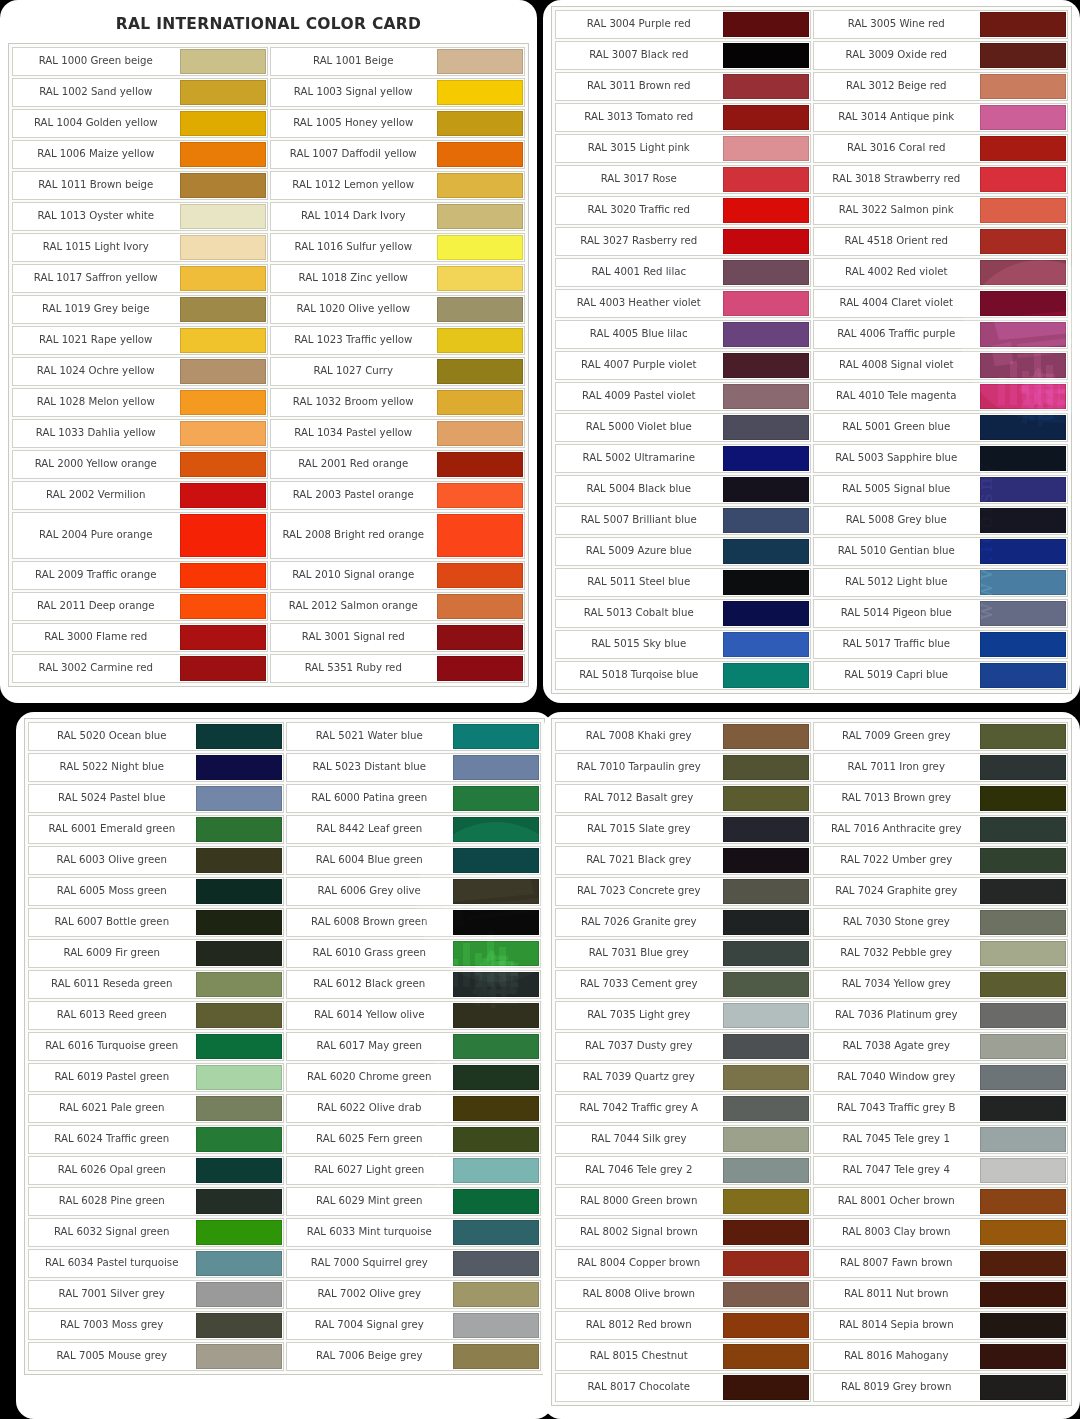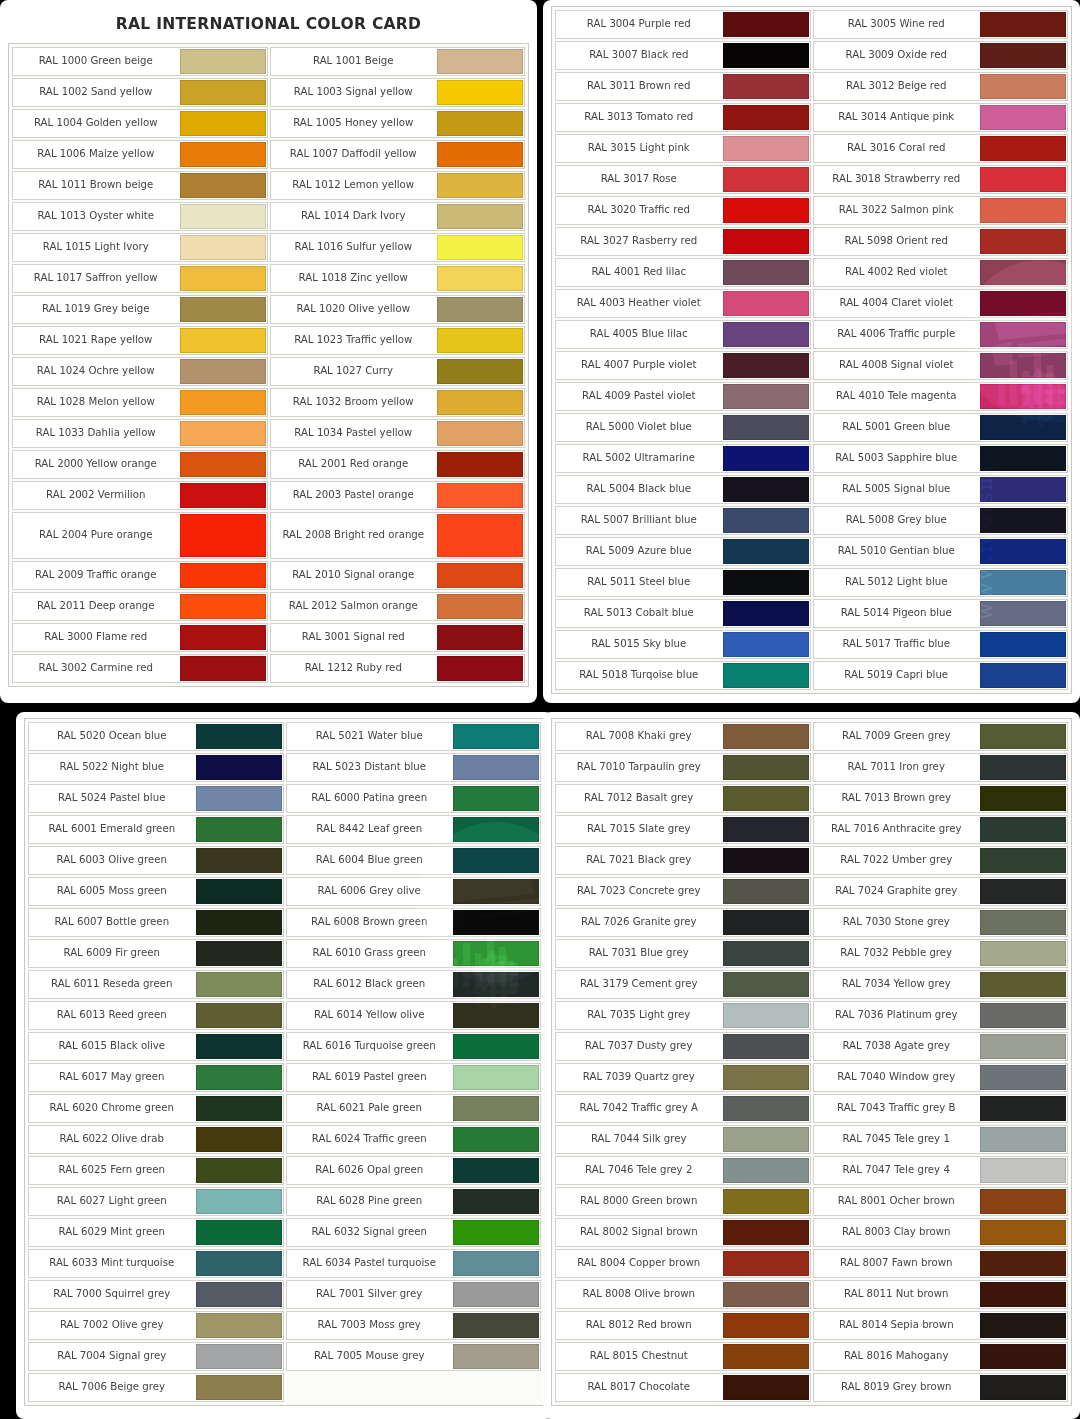--- a/index.html
+++ b/index.html
@@ -16,21 +16,21 @@
   .page {
     position: relative;
     width: 1080px; height: 1419px;
     background: #000;
   }
 
   
   .panel {
     position: absolute;
     background: #ffffff;
-    border-radius: 8px;
+    border-radius: 18px;
     overflow: hidden;
     padding: 6px 8px 8px 8px;
   }
   #panel-tl { left: 0px;   top: 0px;    width: 537px; height: 703px; }
   #panel-tr { left: 543px; top: 0px;    width: 537px; height: 703px; }
   #panel-bl { left: 16px;   top: 712px;  width: 537px; height: 707px; }
   #panel-br { left: 543px; top: 712px;  width: 537px; height: 707px; }
 
   .card-title {
     text-align: center;
@@ -278,21 +278,21 @@
           </div>
           <div class="pair">
             <div class="label">RAL 3001 Signal red</div>
             <div class="swatch" style="background: rgb(139, 15, 19);"></div>
           </div>
           <div class="pair">
             <div class="label">RAL 3002 Carmine red</div>
             <div class="swatch" style="background: rgb(156, 16, 18);"></div>
           </div>
           <div class="pair">
-            <div class="label">RAL 1212 Ruby red</div>
+            <div class="label">RAL 5351 Ruby red</div>
             <div class="swatch" style="background: rgb(141, 11, 18);"></div>
           </div>
         </div>
     </div>
   </div>
 
   <div class="panel" id="panel-tr">
     <div class="grid-frame">
       <div class="grid">
           <div class="pair">
@@ -349,21 +349,21 @@
           </div>
           <div class="pair">
             <div class="label">RAL 3022 Salmon pink</div>
             <div class="swatch" style="background: rgb(220, 95, 72);"></div>
           </div>
           <div class="pair">
             <div class="label">RAL 3027 Rasberry red</div>
             <div class="swatch" style="background: rgb(196, 7, 12);"></div>
           </div>
           <div class="pair">
-            <div class="label">RAL 5098 Orient red</div>
+            <div class="label">RAL 4518 Orient red</div>
             <div class="swatch" style="background: rgb(168, 43, 34);"></div>
           </div>
           <div class="pair">
             <div class="label">RAL 4001 Red lilac</div>
             <div class="swatch" style="background: rgb(111, 74, 91);"></div>
           </div>
           <div class="pair">
             <div class="label">RAL 4002 Red violet</div>
             <div class="swatch" style="background: rgb(142, 64, 84);"></div>
           </div>
@@ -577,24 +577,20 @@
           </div>
           <div class="pair">
             <div class="label">RAL 6013 Reed green</div>
             <div class="swatch" style="background: rgb(94, 94, 50);"></div>
           </div>
           <div class="pair">
             <div class="label">RAL 6014 Yellow olive</div>
             <div class="swatch" style="background: rgb(49, 48, 31);"></div>
           </div>
           <div class="pair">
-            <div class="label">RAL 6015 Black olive</div>
-            <div class="swatch" style="background: rgb(13, 52, 48);"></div>
-          </div>
-          <div class="pair">
             <div class="label">RAL 6016 Turquoise green</div>
             <div class="swatch" style="background: rgb(11, 111, 60);"></div>
           </div>
           <div class="pair">
             <div class="label">RAL 6017 May green</div>
             <div class="swatch" style="background: rgb(44, 122, 60);"></div>
           </div>
           <div class="pair">
             <div class="label">RAL 6019 Pastel green</div>
             <div class="swatch" style="background: rgb(169, 212, 166);"></div>
@@ -765,21 +761,21 @@
           </div>
           <div class="pair">
             <div class="label">RAL 7031 Blue grey</div>
             <div class="swatch" style="background: rgb(57, 68, 65);"></div>
           </div>
           <div class="pair">
             <div class="label">RAL 7032 Pebble grey</div>
             <div class="swatch" style="background: rgb(164, 169, 139);"></div>
           </div>
           <div class="pair">
-            <div class="label">RAL 3179 Cement grey</div>
+            <div class="label">RAL 7033 Cement grey</div>
             <div class="swatch" style="background: rgb(79, 91, 71);"></div>
           </div>
           <div class="pair">
             <div class="label">RAL 7034 Yellow grey</div>
             <div class="swatch" style="background: rgb(91, 92, 48);"></div>
           </div>
           <div class="pair">
             <div class="label">RAL 7035 Light grey</div>
             <div class="swatch" style="background: rgb(178, 189, 189);"></div>
           </div>

